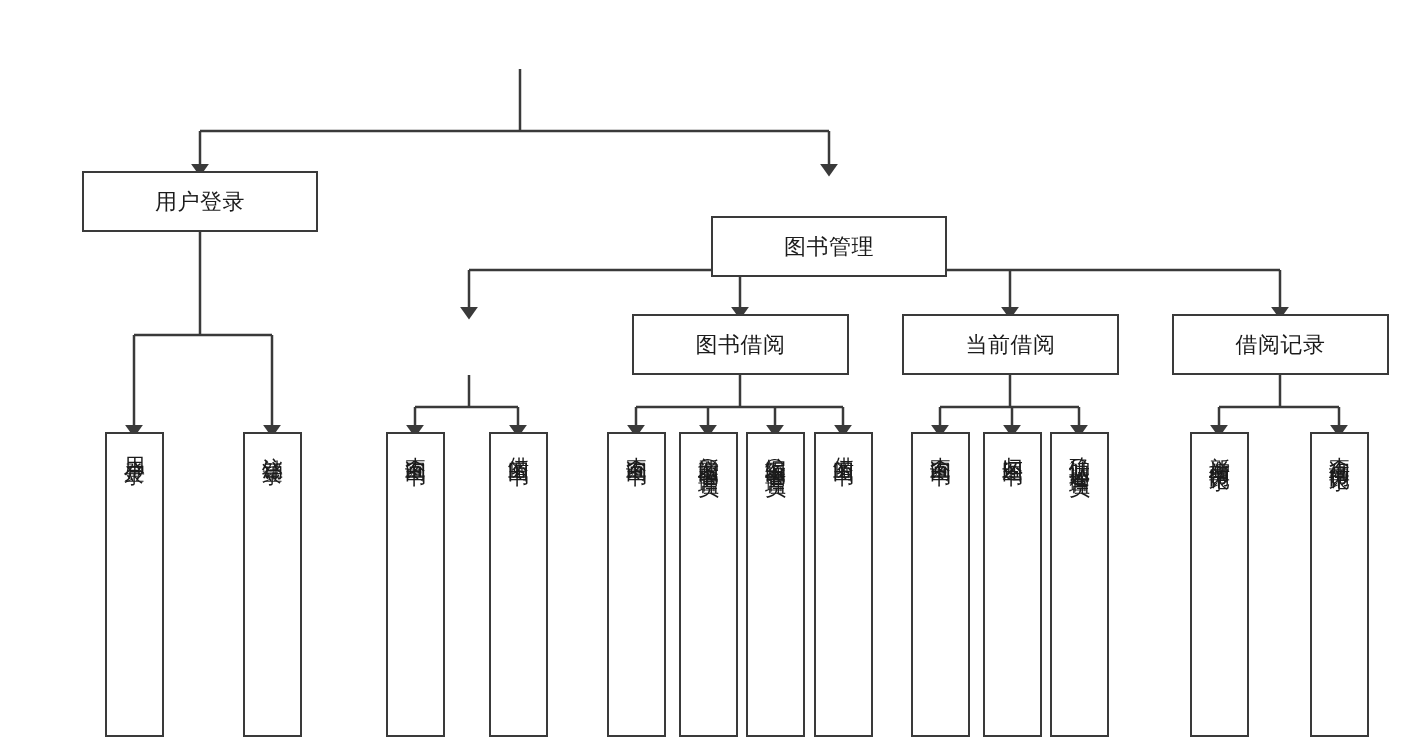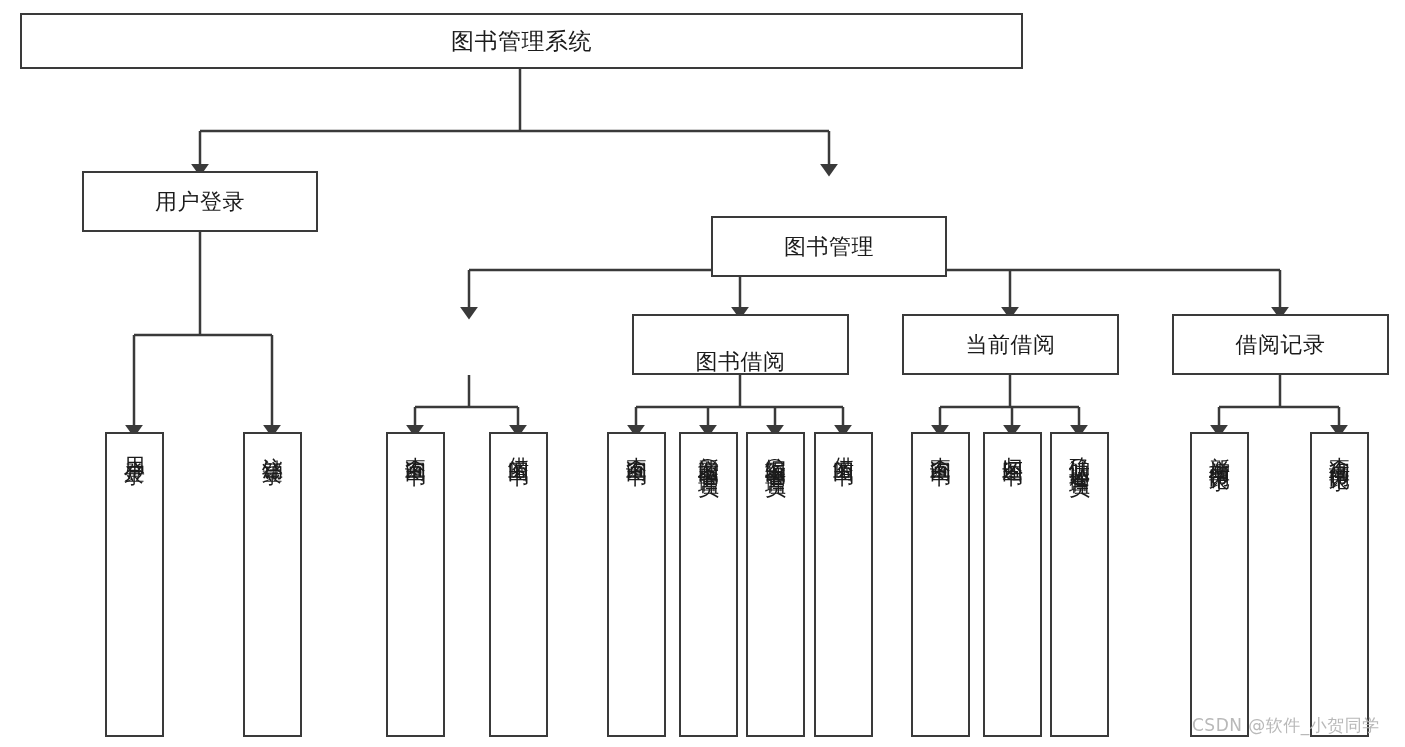--- a/index.html
+++ b/index.html
@@ -104,34 +104,31 @@
         <path d="M940,407 L940,430" marker-end="url(#arrowhead)"></path>
         <path d="M1012,407 L1012,430" marker-end="url(#arrowhead)"></path>
         <path d="M1079,407 L1079,430" marker-end="url(#arrowhead)"></path>
         <path d="M1280,375 L1280,407"></path>
         <path d="M1219,407 L1339,407"></path>
         <path d="M1219,407 L1219,430" marker-end="url(#arrowhead)"></path>
         <path d="M1339,407 L1339,430" marker-end="url(#arrowhead)"></path>
       </g>
   </svg>
 
-  <div class="node root" style="left:20px; top:13px; width:1003px; height:56px;">
-    <span class="lbl">图书管理系统</span>
-  </div>
 
   <div class="node" style="left:82px; top:171px; width:236px; height:61px;">
     <span class="lbl">用户登录</span>
   </div>
 
   <div class="node" style="left:711px; top:171px; width:236px; height:61px;margin-top:45px;">
     <span class="lbl">图书管理</span>
   </div>
 
 
-  <div class="node" style="left:632px; top:314px; width:217px; height:61px;align-items:flex-end;">
+  <div class="node" style="left:632px; top:314px; width:217px; height:61px;">
     <span class="lbl">图书借阅</span>
   </div>
 
   <div class="node" style="left:902px; top:314px; width:217px; height:61px;">
     <span class="lbl">当前借阅</span>
   </div>
 
   <div class="node" style="left:1172px; top:314px; width:217px; height:61px;">
     <span class="lbl">借阅记录</span>
   </div>
@@ -171,15 +168,14 @@
         <span class="lbl">确认归还（管理员）</span>
       </div>
       <div class="node vertical" style="left: 1190px; top: 432px; width: 59px; height: 305px;">
         <span class="lbl">新增借阅记录</span>
       </div>
       <div class="node vertical" style="left: 1310px; top: 432px; width: 59px; height: 305px;">
         <span class="lbl">查询借阅记录</span>
       </div>
     </div>
 
-  <div class="watermark" style="left:1192px; top:714px;">CSDN @软件_小贺同学</div>
 
 </div>
 
 </body></html>

